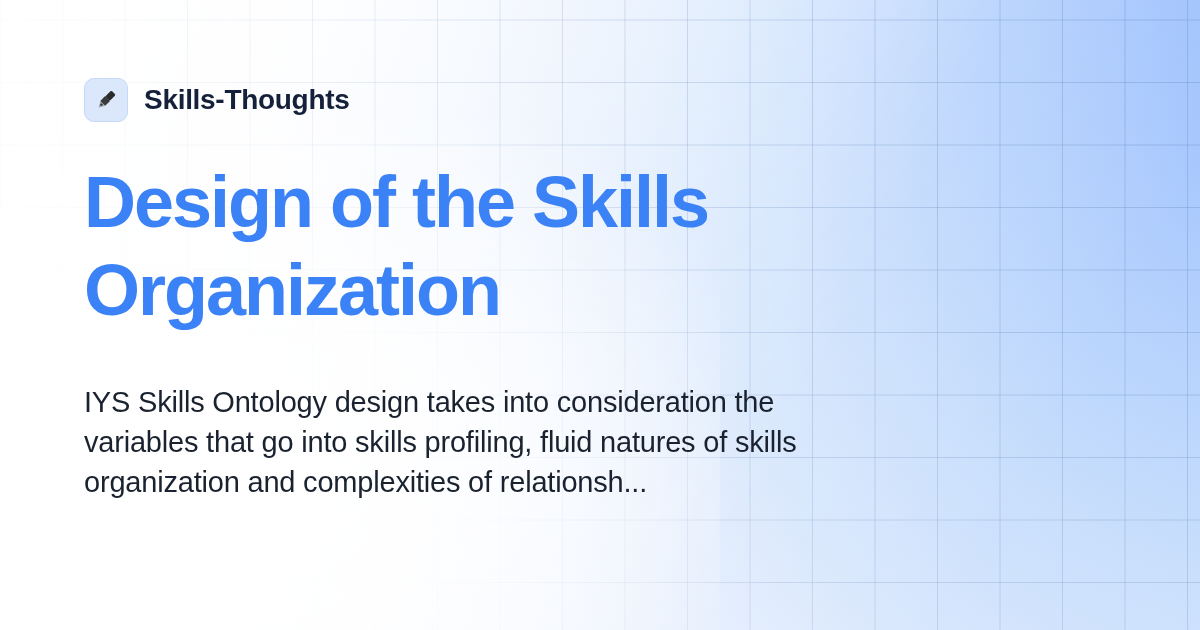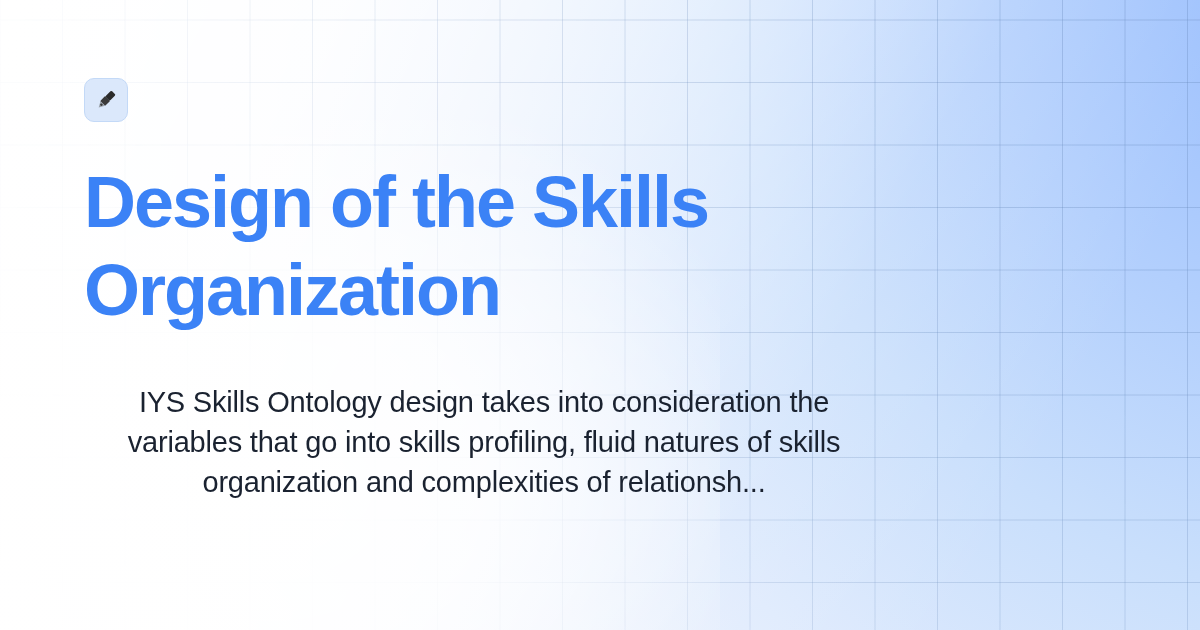--- a/index.html
+++ b/index.html
@@ -148,21 +148,20 @@
   .og-desc {
     position:absolute;
     left:0;
     top:382px;
     width:800px;
     font-size:29px;
     line-height:40px;
     font-weight:normal;
     color:#1a2230;
     letter-spacing:-0.2px;
-    text-align:center;
   }
 </style>
 </head>
 <body>
 
 <div id="og-card">
 
   <div class="bg-gradient"></div>
   <div class="bg-gradient-2"></div>
   <div class="bg-grid"></div>
@@ -176,20 +175,21 @@
           <svg width="26" height="26" viewBox="0 0 26 26" xmlns="http://www.w3.org/2000/svg">
             <g transform="rotate(45 13 13)">
               <rect x="10" y="2.5" width="6.2" height="8.4" rx="1.2" fill="#2b2b2b"></rect>
               <rect x="9.6" y="10.6" width="7" height="7.4" rx="1.0" fill="#3a3a3a"></rect>
               <path d="M9.8 17.6 L16.4 17.6 L13.1 23.4 Z" fill="#9aa2ab"></path>
               <circle cx="13.1" cy="19.6" r="1.25" fill="#3a3a3a"></circle>
             </g>
           </svg>
         </span>
       </div>
+      <div class="brand-name">Skills-Thoughts</div>
     </div>
 
     <div class="og-title">Design of the Skills Organization</div>
 
     <div class="og-desc">IYS Skills Ontology design takes into consideration the variables that go into skills profiling, fluid natures of skills organization and complexities of relationsh...</div>
 
   </div>
 </div>
 
 </body></html>

